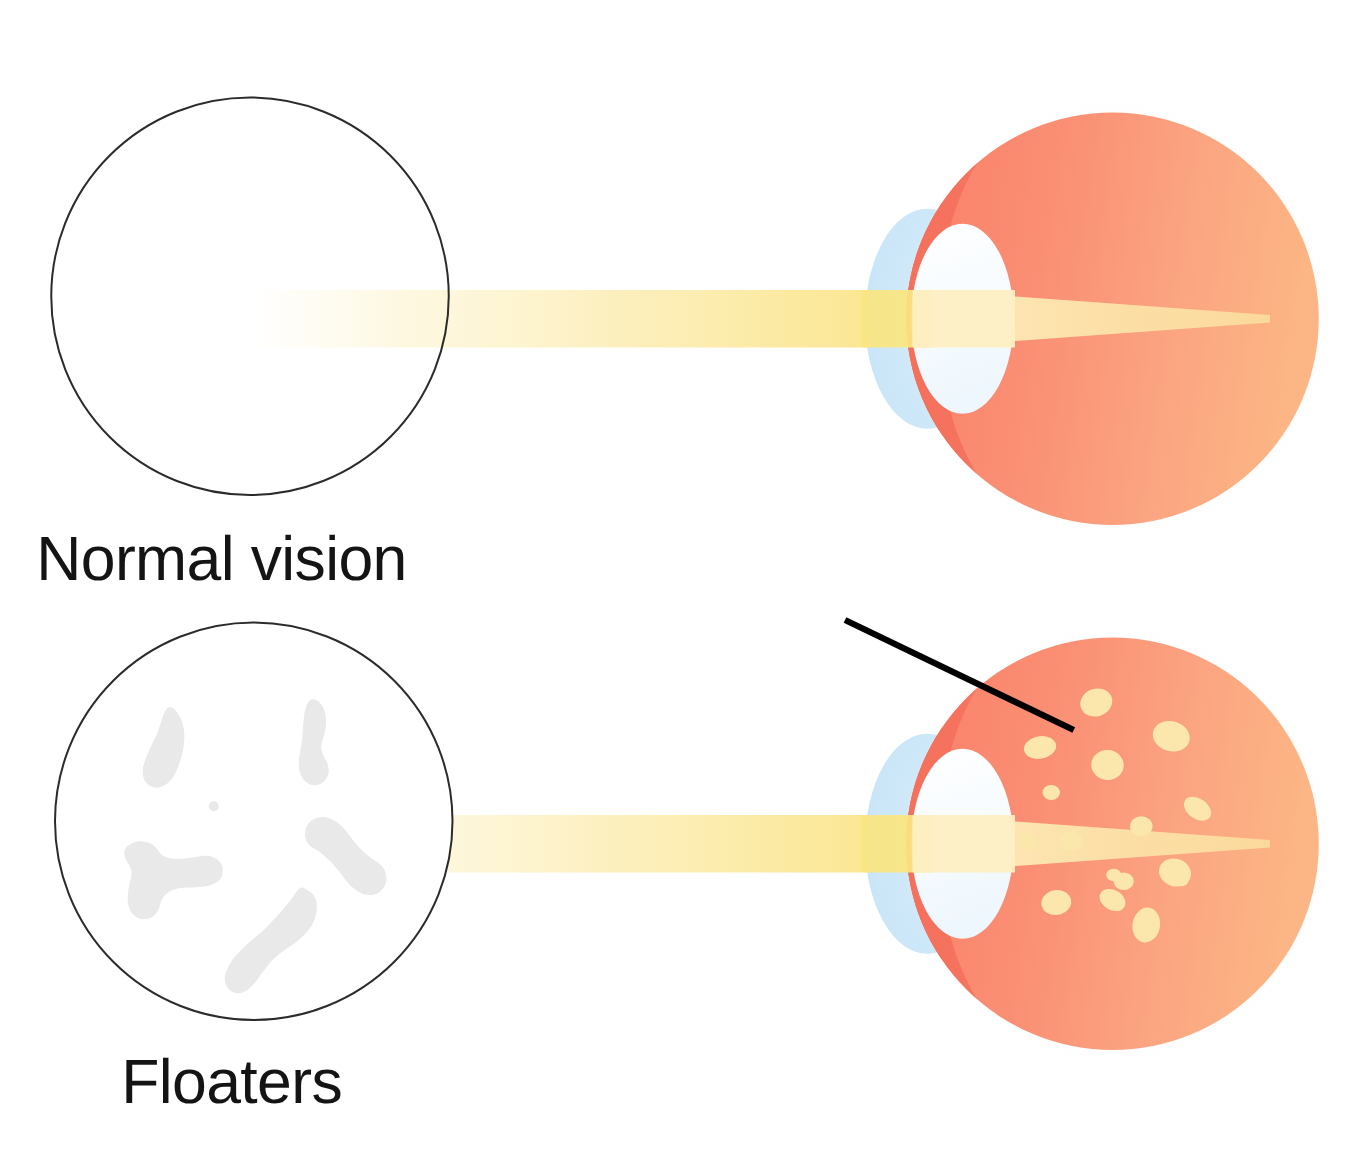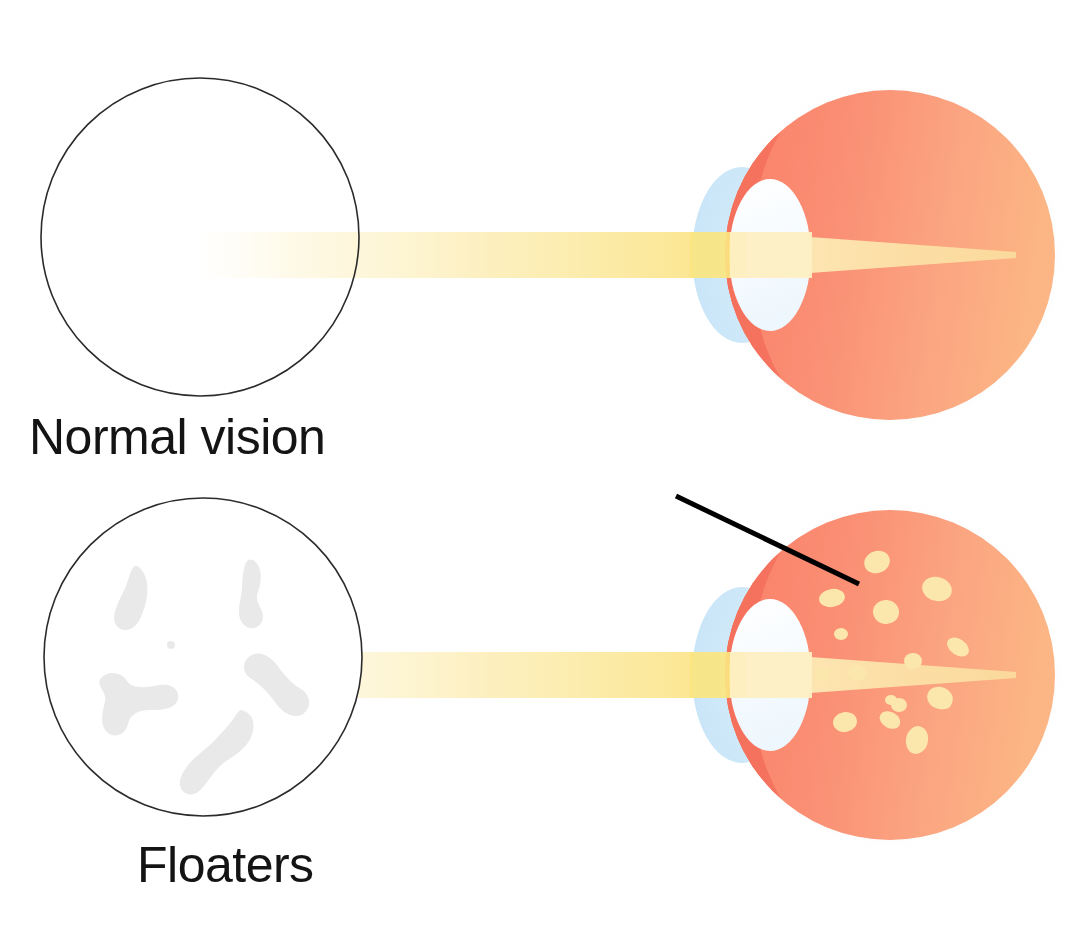--- a/index.html
+++ b/index.html
@@ -30,28 +30,27 @@
   .panel-label {
     position: absolute;
     color: #141414;
     font-family: "Liberation Sans", sans-serif;
     font-weight: 400;
     white-space: nowrap;
     letter-spacing: -0.5px;
   }
   #label-normal-vision {
     left: 29px;
-    top: 408px;
+    top: 418px;
     font-size: 50px;
   }
   #label-floaters {
     left: 97px;
     top: 836px;
     font-size: 50px;
-    margin-left: 40px;
   }
   #label-damaged-protein {
     left: 470px;
     top: 438px;
     font-size: 38px;
   }
 </style>
 </head>
 <body>
 

